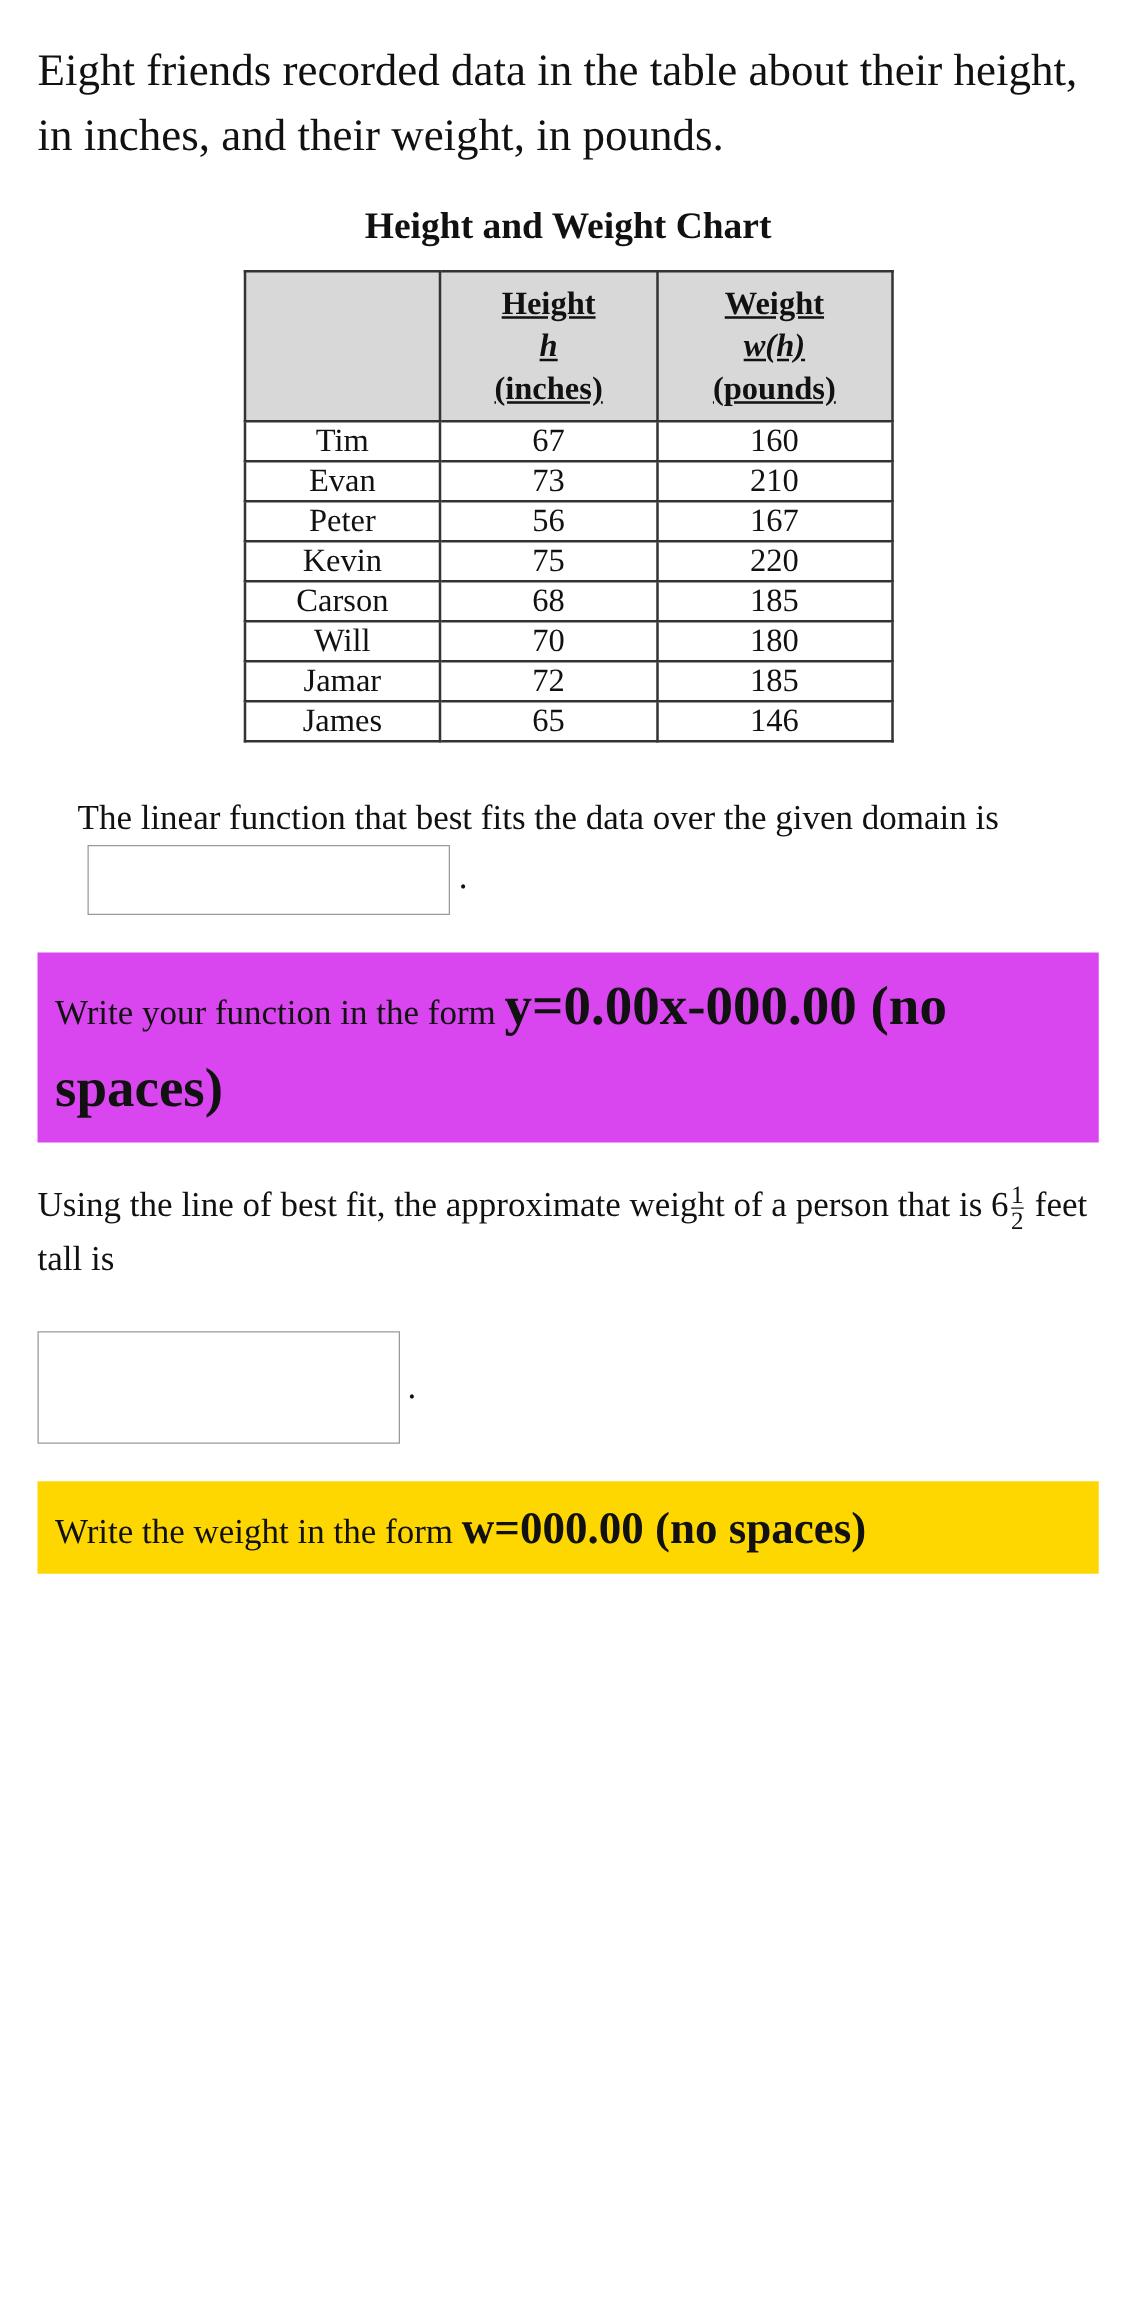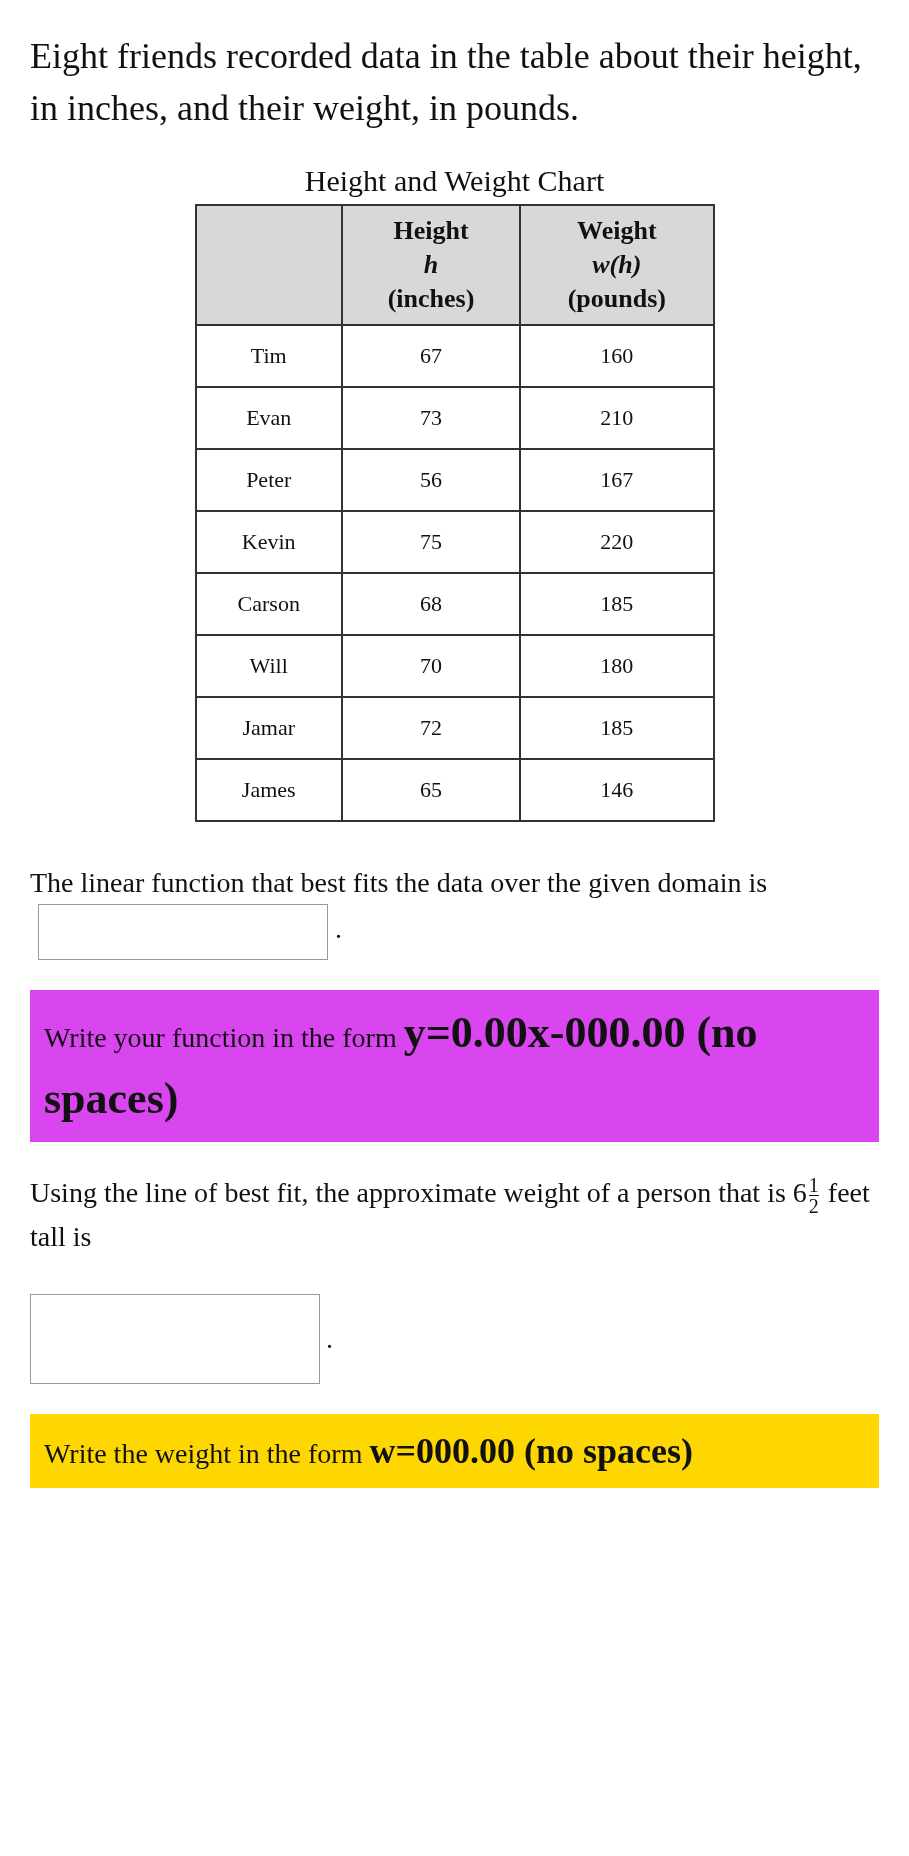--- a/index.html
+++ b/index.html
@@ -26,52 +26,54 @@
 
     .chart-container {
       display: flex;
       flex-direction: column;
       align-items: center;
       margin-bottom: 40px;
     }
 
     .chart-title {
       font-size: 30px;
-      font-weight: normal;
-      margin-bottom: 6px;
+      font-weight: bold;
+      margin-bottom: 18px;
       text-align: center;
     }
 
     table {
       border-collapse: collapse;
       border: 2px solid #333;
       min-width: 520px;
     }
 
     table thead tr th {
       border: 2px solid #333;
       padding: 8px 24px;
       text-align: center;
       background: #d8d8d8;
       font-size: 26px;
       font-weight: bold;
       line-height: 1.3;
+      text-decoration: underline;
     }
 
     table tbody tr td {
       border: 2px solid #333;
-      padding: 17px 24px;
-      text-align: center;
-      font-size: 22px;
+      padding: 0 24px;
+      text-align: center;
+      font-size: 26px;
     }
 
     .linear-function-section {
       font-size: 28px;
       line-height: 1.5;
       margin-bottom: 30px;
+      margin-left: 32px;
     }
 
     .linear-function-section .inline-input {
       display: inline-block;
       width: 290px;
       height: 56px;
       border: 1.5px solid #999;
       vertical-align: middle;
       margin-left: 8px;
     }

